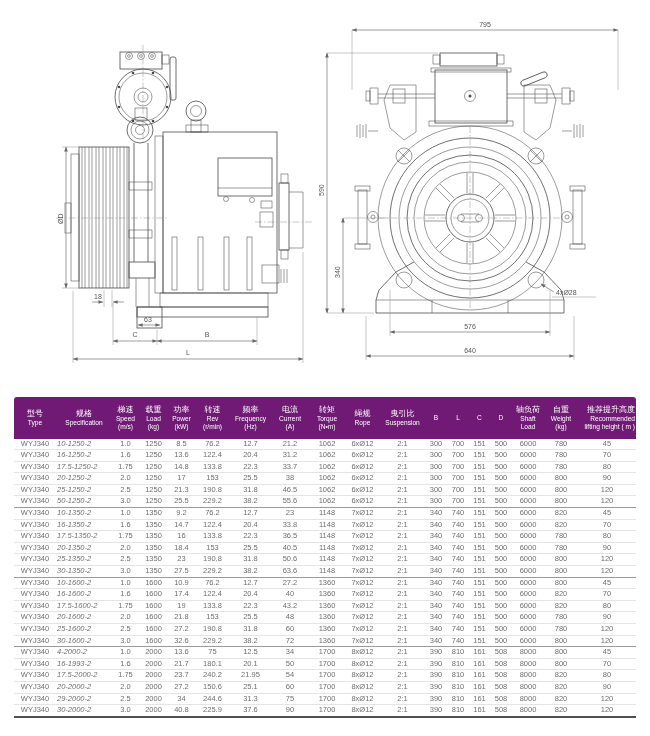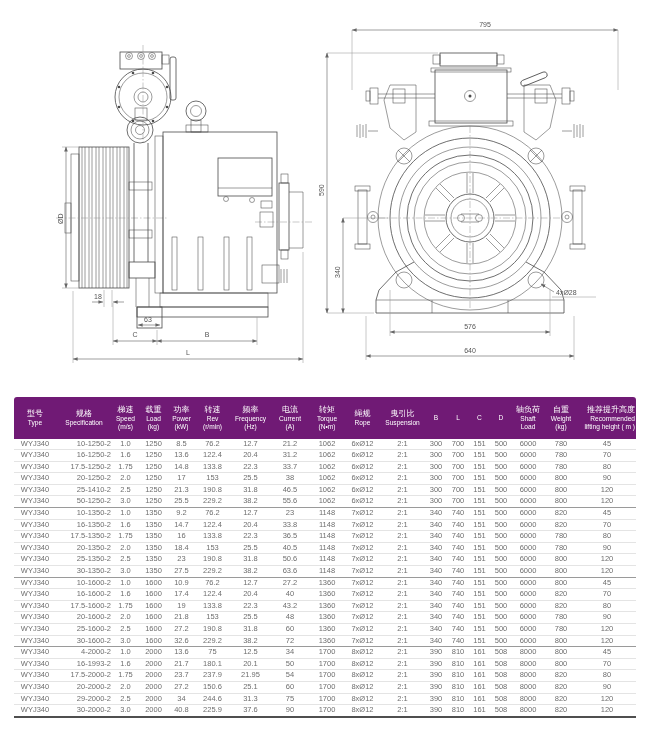--- a/index.html
+++ b/index.html
@@ -15,21 +15,21 @@
   .dimtxt{font-size:7px;fill:#555;}
   table.spec{table-layout:fixed;width:622px;margin:7px 14px 0 14px;border-collapse:collapse;}
   thead th{background:#701a75;color:#fff;font-weight:normal;vertical-align:middle;
            padding:8px 1px;overflow:hidden;}
   thead th:first-child{border-radius:3px 0 0 0;}
   thead th:last-child{border-radius:0 3px 0 0;text-align:right;}
   .h-cn{font-size:8px;line-height:9.5px;}
   .h-en,.h-unit{font-size:6.6px;line-height:8px;}
   tbody td{font-size:7.5px;color:#6e6e6e;text-align:center;height:10.6px;line-height:10.6px;
            padding:0 1px;border-bottom:1px solid #e4e4e4;white-space:nowrap;overflow:hidden;}
-  tbody td.left{text-align:right;}
+  tbody td.left{text-align:left;font-style:italic;}
   tbody tr.group-end td{border-bottom:1px solid #9a9a9a;}
   tbody tr:last-child td{border-bottom:2px solid #4f4f4f;}
 </style>
 </head>
 <body>
 
 <div class="page">
 
   <svg class="drawings" width="650" height="390" viewBox="0 0 650 390">
     <defs>
@@ -472,21 +472,21 @@
           <td>300</td>
           <td>700</td>
           <td>151</td>
           <td>500</td>
           <td>6000</td>
           <td>800</td>
           <td>90</td>
         </tr>
         <tr>
           <td>WYJ340</td>
-          <td class="left">25-1410-2</td>
+          <td class="left">25-1250-2</td>
           <td>2.5</td>
           <td>1250</td>
           <td>21.3</td>
           <td>190.8</td>
           <td>31.8</td>
           <td>46.5</td>
           <td>1062</td>
           <td>6xØ12</td>
           <td>2:1</td>
           <td>300</td>
@@ -796,21 +796,21 @@
           <td>8000</td>
           <td>800</td>
           <td>70</td>
         </tr>
         <tr>
           <td>WYJ340</td>
           <td class="left">17.5-2000-2</td>
           <td>1.75</td>
           <td>2000</td>
           <td>23.7</td>
-          <td>237.9</td>
+          <td>240.2</td>
           <td>21.95</td>
           <td>54</td>
           <td>1700</td>
           <td>8xØ12</td>
           <td>2:1</td>
           <td>390</td>
           <td>810</td>
           <td>161</td>
           <td>508</td>
           <td>8000</td>

